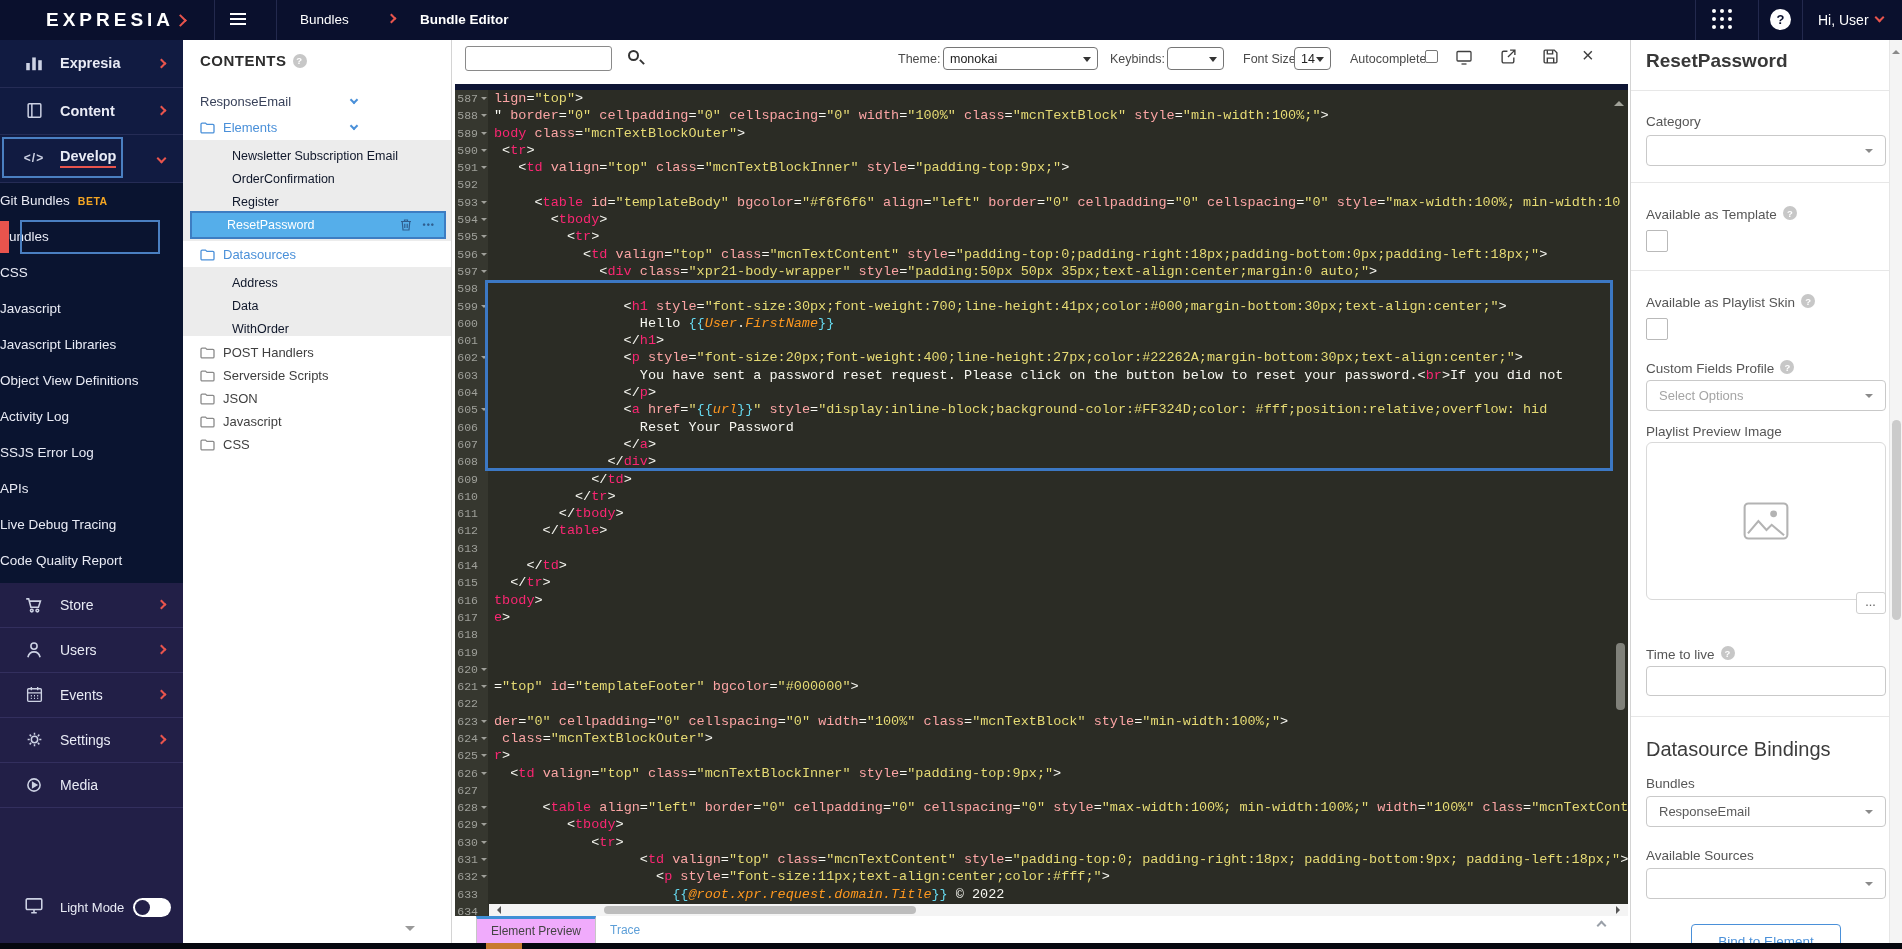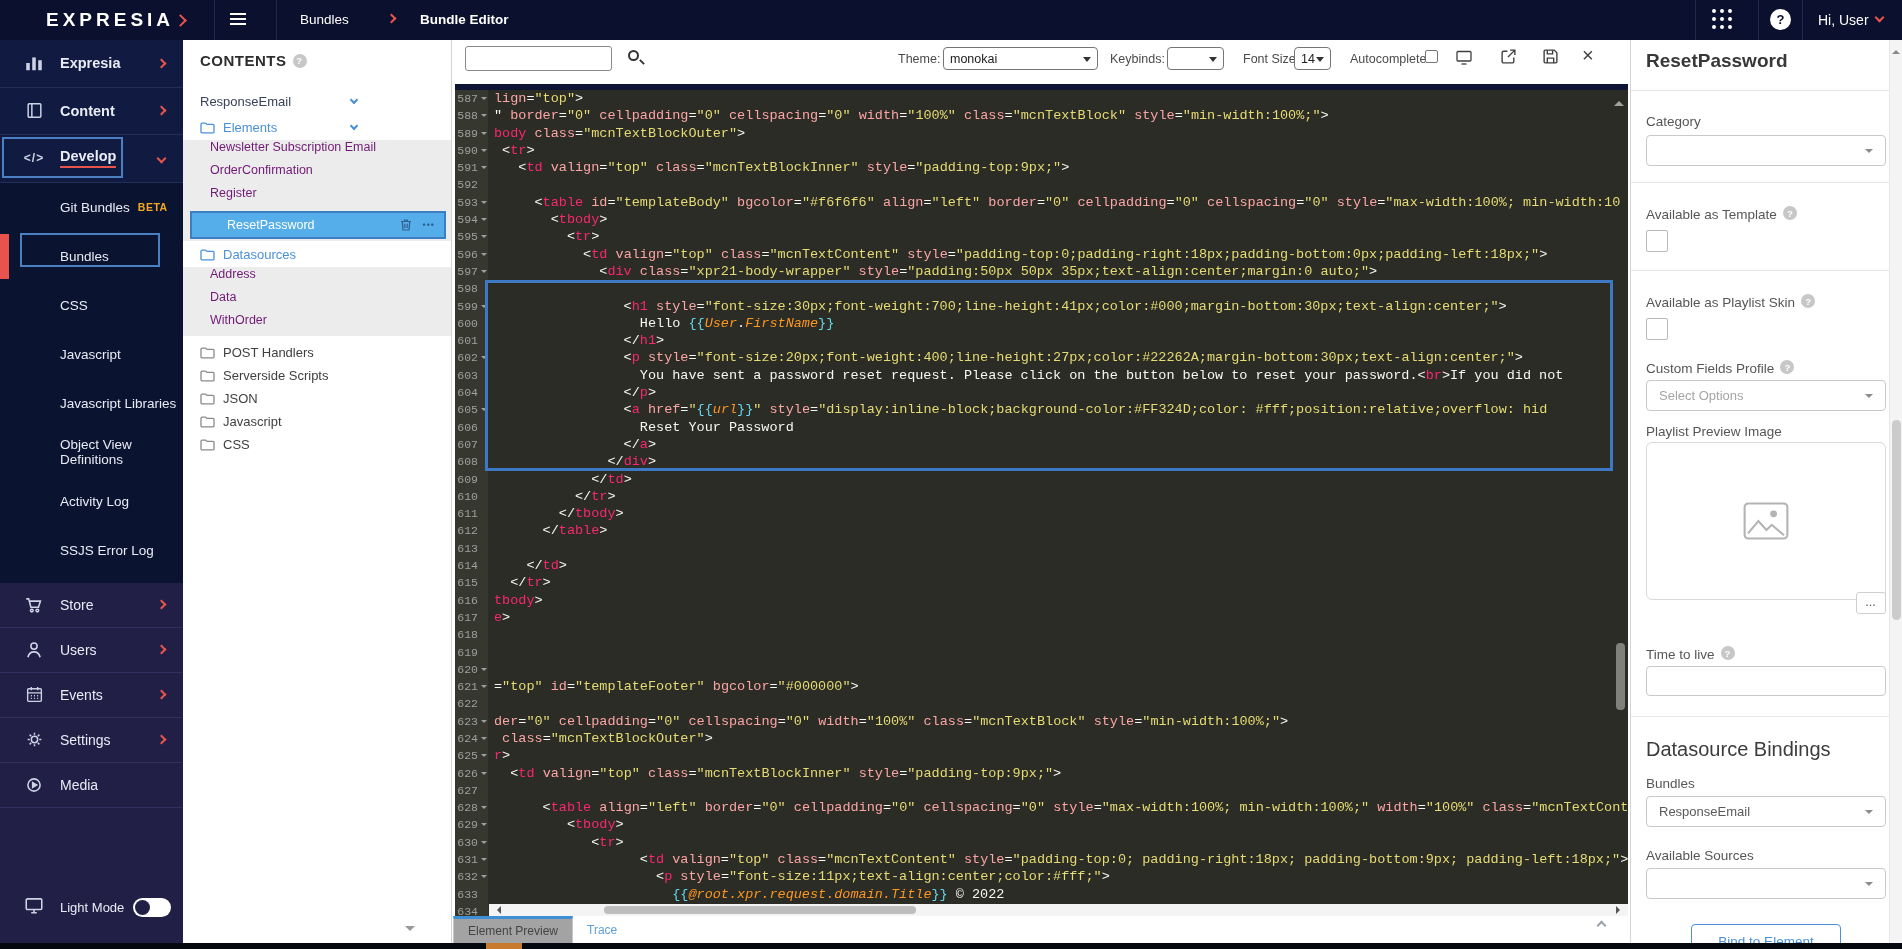--- a/index.html
+++ b/index.html
@@ -31,21 +31,21 @@
   
   #sidebar{position:absolute;left:0;top:40px;width:183px;height:909px;background:#111b41;color:#e9ebf5;overflow:hidden}
   .sb-item{height:47.6px;display:flex;align-items:center;border-bottom:1px solid #252c55;position:relative;cursor:pointer}
   .sb-item .ic{width:20px;height:20px;margin-left:24px;flex:none;display:flex;align-items:center;justify-content:center}
   .sb-item .lb{margin-left:16px;font-size:14.5px;font-weight:bold}
   .sb-item .rchev{position:absolute;right:18px}
   .sb-item.active .devbox{position:absolute;left:2px;top:2px;width:121px;height:41px;border:2px solid #4a7fc1;pointer-events:none}
   .sb-item.active .lb{border-bottom:2px solid #e8544d;padding-bottom:2px}
   .codeglyph{font-size:12px;font-weight:bold;color:#cdd2e4;letter-spacing:1px}
   #sb-sub{background:#0a1430;height:400px}
-  .sub-item{height:49px;display:flex;align-items:center;padding-left:60px;font-size:13.5px;position:relative;cursor:pointer}
+  .sub-item{height:36px;display:flex;align-items:center;font-size:13.5px;position:relative;cursor:pointer}
   .sub-item .badge{margin-left:8px;color:#f5a623;font-size:10.5px;font-weight:bold;letter-spacing:.5px}
   .sub-item.sel .redbar{position:absolute;left:0;top:2px;bottom:2px;width:9px;background:#e8544d}
   .sub-item.sel .selbox{position:absolute;left:20px;top:1px;width:140px;height:34px;border:2px solid #4a7fc1;pointer-events:none}
   #sb-bottom{background:#221f47;height:366px;position:relative}
   #sb-bottom .sb-item{border-bottom:1px solid #332f5e;height:45px}
   #sb-bottom .sb-item .lb{font-weight:normal;font-size:14px}
   #lightmode{position:absolute;left:0;top:302px;width:183px;height:45px;display:flex;align-items:center;cursor:pointer}
   #lightmode .ic{width:20px;margin-left:24px}
   #lightmode .lb{margin-left:16px;font-size:13px}
   #toggle{position:absolute;right:12px;width:38px;height:19px;border-radius:10px;background:#fff}
@@ -53,21 +53,21 @@
 
   
   #contents{position:absolute;left:183px;top:40px;width:269px;height:909px;background:#fff;border-right:1px solid #d4d4d4}
   #ct-title{position:absolute;left:17px;top:12px;font-size:15px;font-weight:bold;letter-spacing:.5px;color:#2d2d2d}
   .q{display:inline-flex;width:14px;height:14px;border-radius:50%;background:#c7c7c7;color:#fff;font-size:9.5px;font-weight:bold;align-items:center;justify-content:center;margin-left:6px;vertical-align:2px;cursor:pointer}
   #tree{position:absolute;left:0;top:48px;right:0}
   .tr-root{height:26px;padding-left:17px;display:flex;align-items:center;color:#39425a;font-size:13px;position:relative;cursor:pointer}
   .tr-fopen{height:26px;padding-left:17px;display:flex;align-items:center;color:#4a90d9;font-size:13px;position:relative;cursor:pointer}
   .tr-fold{height:23px;padding-left:17px;display:flex;align-items:center;color:#3f3f3f;font-size:13px;cursor:pointer}
   .tr-fold.first{margin-top:5px}
-  .tr-leaf{height:23px;padding-left:27px;display:flex;align-items:flex-start;background:#ececec;color:#701a75;font-size:12.5px;cursor:pointer}
+  .tr-leaf{height:23px;padding-left:49px;display:flex;align-items:flex-end;background:#ececec;color:#0f172a;font-size:12.5px;cursor:pointer}
   .tr-selwrap{background:#ececec;padding:2px 5px 2px 7px;height:32px}
   .tr-sel{height:28px;background:#55aeea;border:2px solid #3d7dc2;color:#fff;display:flex;align-items:center;padding-left:35px;font-size:12.5px;cursor:pointer}
   .tr-sel .trash{margin-left:auto;width:14px;height:14px;cursor:pointer}
   .tr-sel .dots{margin:0 9px 0 10px;font-size:9px;letter-spacing:1px;color:#2f5e8f;font-weight:bold;cursor:pointer}
   .fico{width:15px;height:13px;margin-right:8px;flex:none}
   .tr-chev{position:absolute;left:168px;top:9px}
   #ct-scrolldn{position:absolute;left:222px;bottom:13px;width:0;height:0;border:5px solid transparent;border-top-color:#9a9a9a;cursor:pointer}
 
   
   #toolbar{position:absolute;left:452px;top:40px;width:1178px;height:31px;background:#fff}
@@ -93,21 +93,21 @@
   #ed-vup{position:absolute;right:4px;top:6px;width:0;height:0;border:5px solid transparent;border-bottom-color:#a0a198;cursor:pointer}
   #ed-vthumb{position:absolute;right:3px;top:553px;width:9px;height:67px;background:#80817a;border-radius:4px;cursor:pointer}
 
   
   #hscroll{position:absolute;left:489px;top:904px;width:1139px;height:12px;background:#f4f4f4;z-index:5}
   #hs-left{position:absolute;left:4px;top:2px;width:0;height:0;border:4px solid transparent;border-right-color:#555;cursor:pointer}
   #hs-right{position:absolute;right:4px;top:2px;width:0;height:0;border:4px solid transparent;border-left-color:#555;cursor:pointer}
   #hs-thumb{position:absolute;left:115px;top:2px;width:312px;height:8px;background:#bdbdbd;border-radius:4px;cursor:pointer}
   #tabbar{position:absolute;left:452px;top:916px;width:1178px;height:28px;display:flex;align-items:stretch;background:#fff}
   .tab{display:flex;align-items:center;font-size:12px;padding:0 14px;cursor:pointer}
-  .tab.active{margin-left:1px;border:1px solid #c6c6c6;border-top:3px solid #3f8fd6;color:#444;background:#a3a3a3}
+  .tab.active{margin-left:24px;border:1px solid #c6c6c6;border-top:3px solid #3f8fd6;color:#444;background:#f0abfc}
   .tab.plain{color:#5d9fd8}
   #mainchev{position:absolute;left:1598px;top:922px;cursor:pointer}
 
   
   #inspector{position:absolute;left:1630px;top:40px;width:272px;height:909px;background:#fff;border-left:1px solid #d4d4d4;overflow:hidden}
   #inspector .lbl{position:absolute;left:15px;font-size:13.5px;color:#565656}
   .ins-div{position:absolute;left:0;right:13px;height:1px;background:#e7e7e7}
   #ins-title{position:absolute;left:15px;top:10px;font-size:19px;font-weight:bold;color:#383838}
   .dd{position:absolute;left:15px;width:240px;height:31px;border:1px solid #c9c9c9;border-radius:4px;background:#fff;font-size:13px;color:#5a5a5a;display:flex;align-items:center;padding-left:12px;cursor:pointer}
   .dd::after{content:"";position:absolute;right:12px;top:13px;border:4.5px solid transparent;border-top-color:#8a8a8a}

